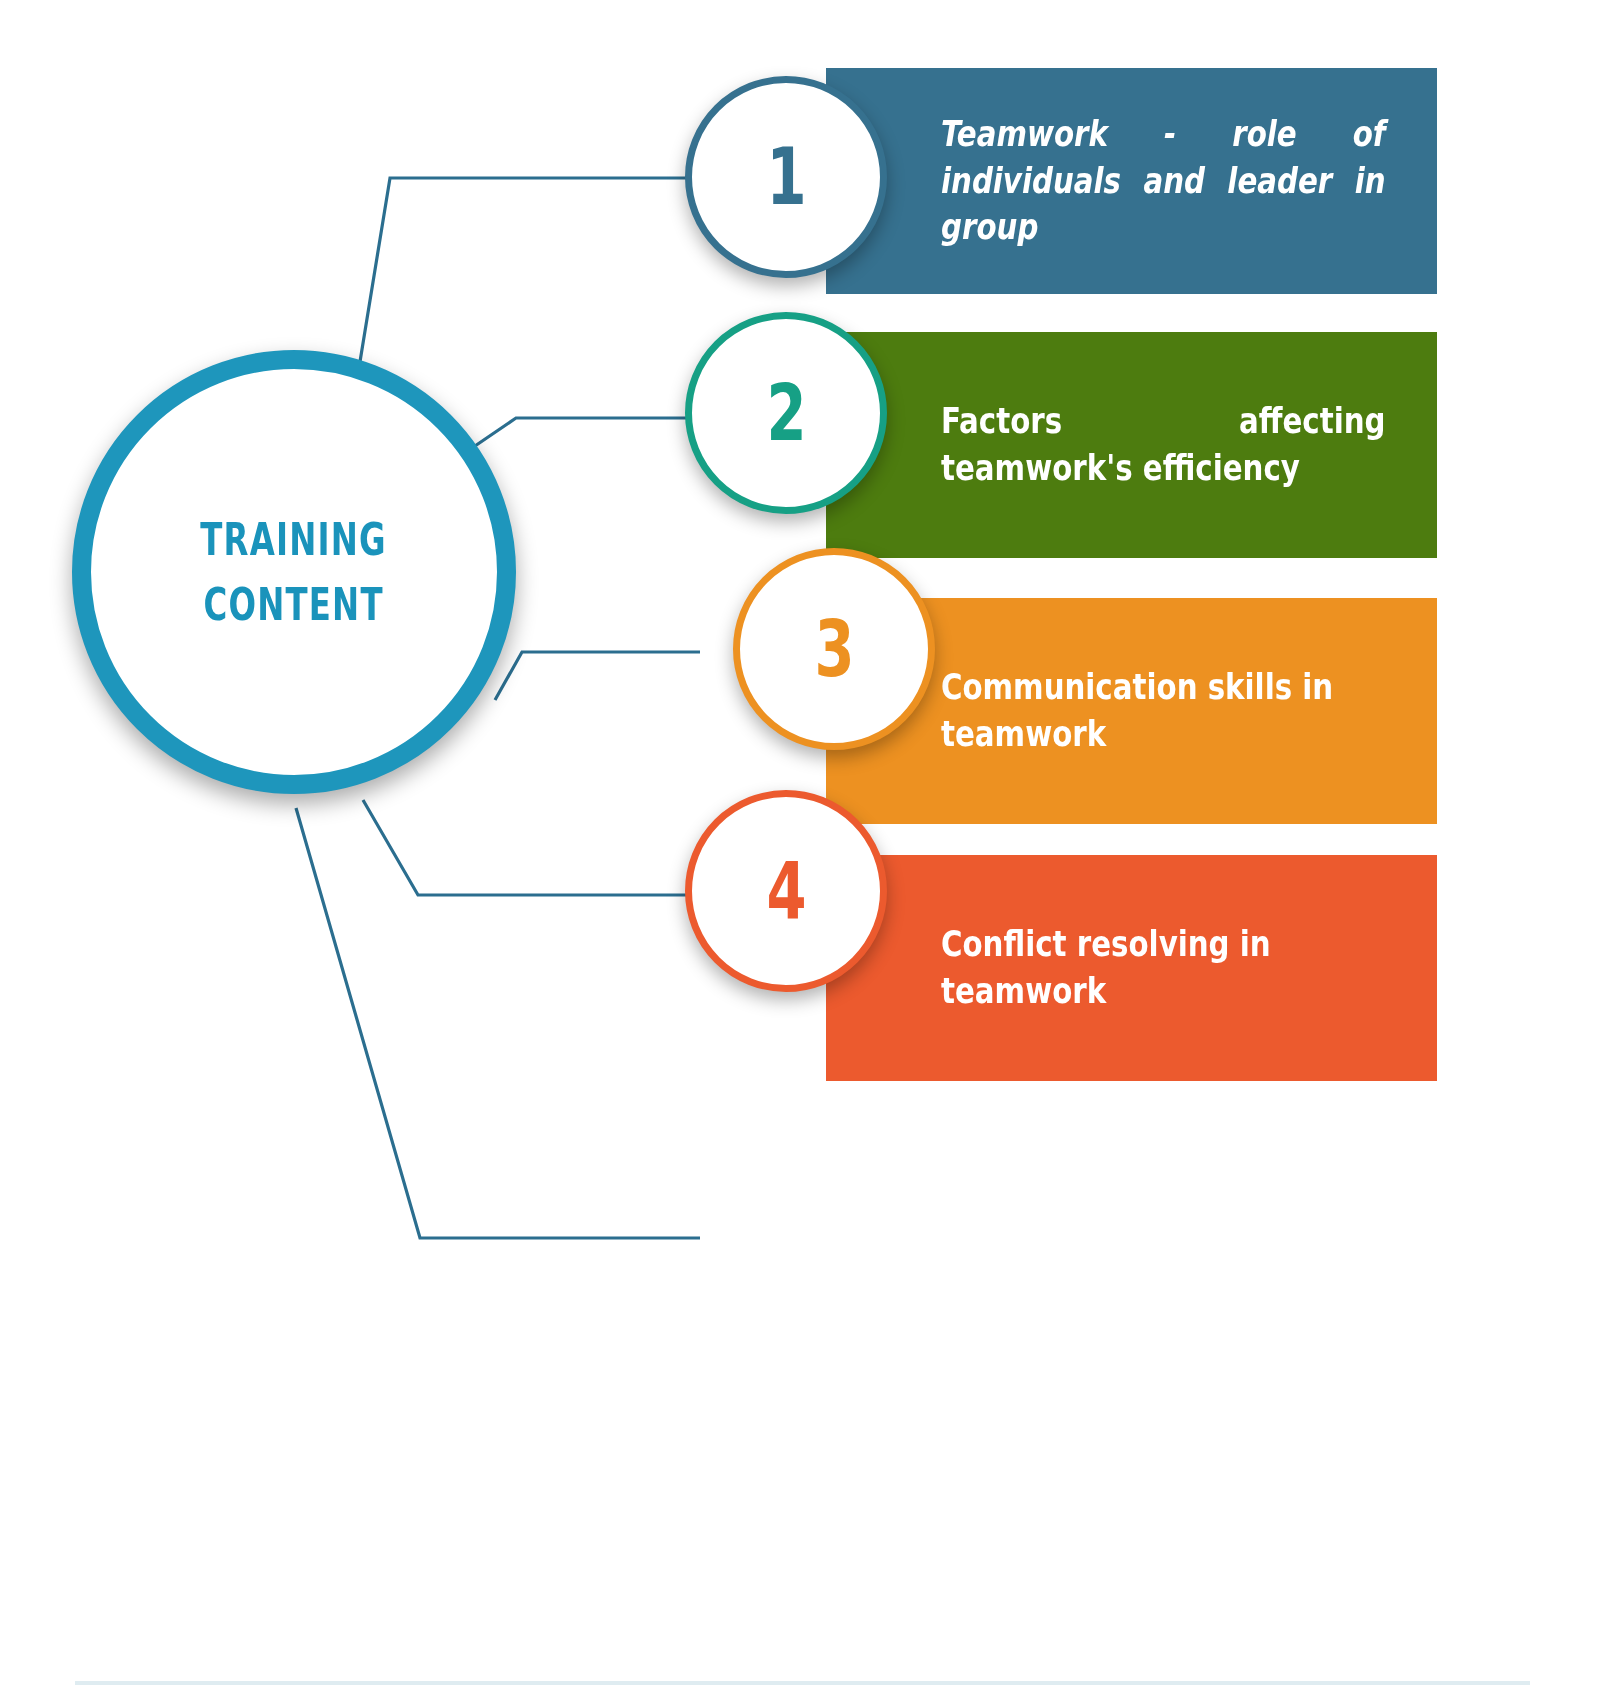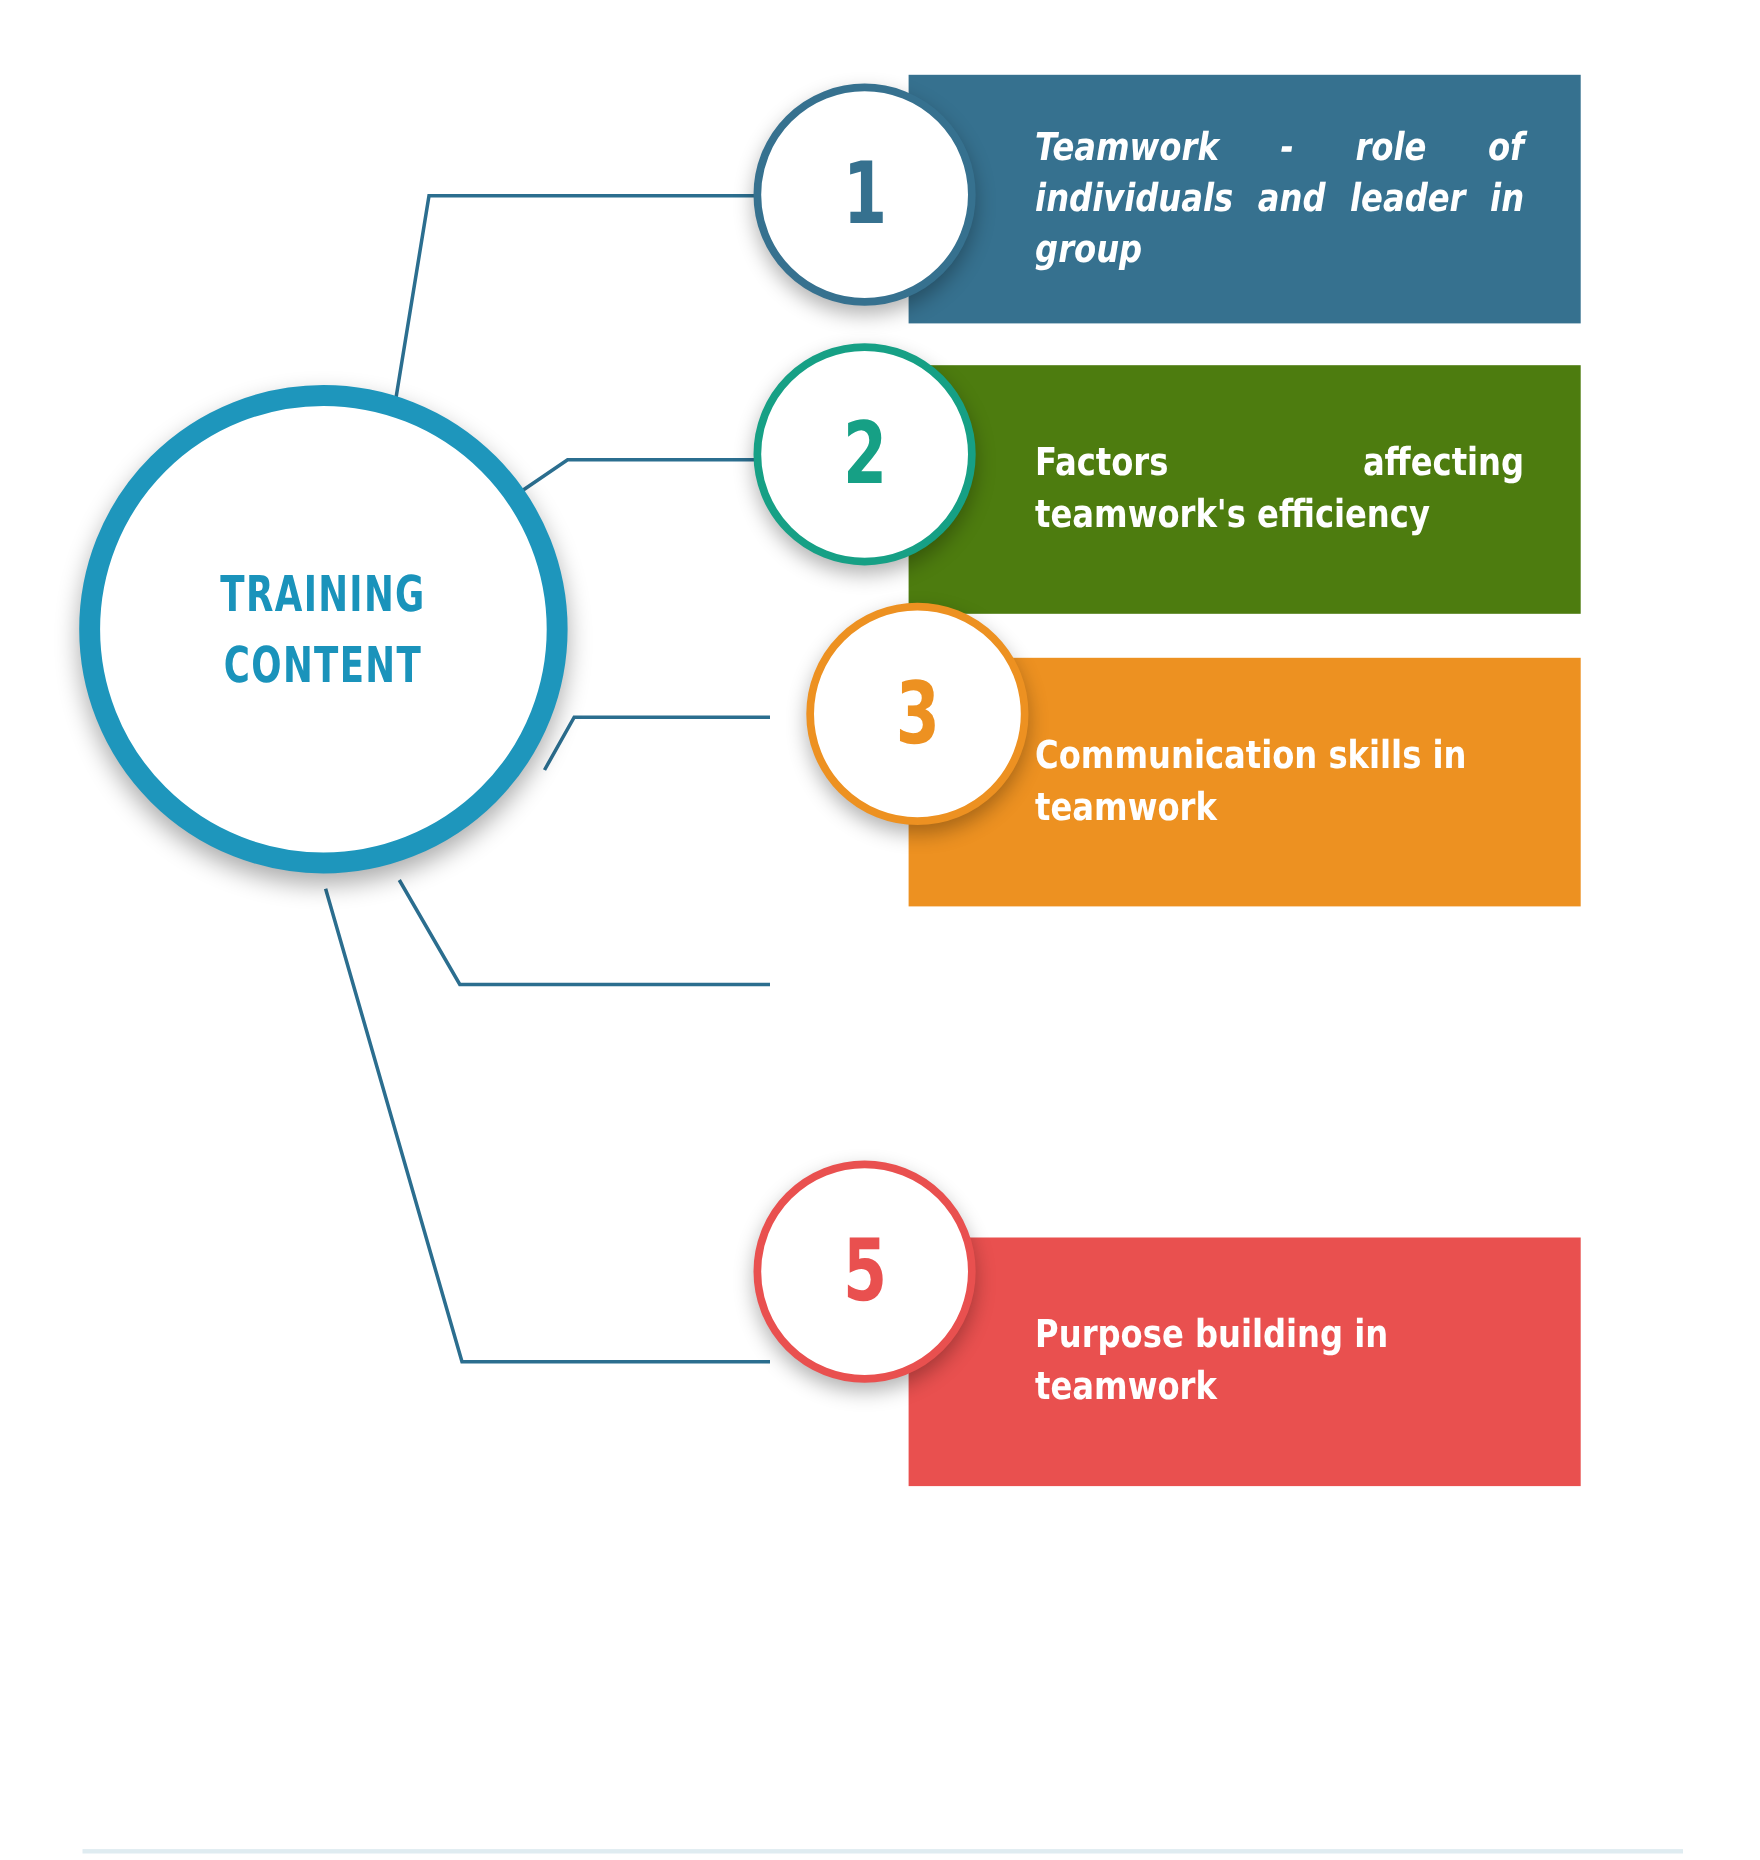--- a/index.html
+++ b/index.html
@@ -160,25 +160,25 @@
 
   <div class="row" style="top:0px;">
     <div class="bar" style="top:598px; background:#ed9121;">
       <div class="bar-text">Communication skills in teamwork</div>
     </div>
     <div class="num-circle" style="left:733px; top:548px; border-color:#ed9121;">
       <span class="num-label" style="color:#ed9121;">3</span>
     </div>
   </div>
 
-
   <div class="row" style="top:0px;">
-    <div class="bar" style="top:1125px; background:#e9504f;">
-      <div class="bar-text">Purpose building in teamwork</div>
+    <div class="bar" style="top:855px; background:#ec5a2e;">
+      <div class="bar-text">Conflict resolving in teamwork</div>
     </div>
-    <div class="num-circle" style="left:685px; top:1055px; border-color:#e9504f;">
-      <span class="num-label" style="color:#e9504f;">5</span>
+    <div class="num-circle" style="left:685px; top:790px; border-color:#ec5a2e;">
+      <span class="num-label" style="color:#ec5a2e;">4</span>
     </div>
   </div>
+
 
   <div class="footer-rule"></div>
 
 </div>
 
 </body></html>

